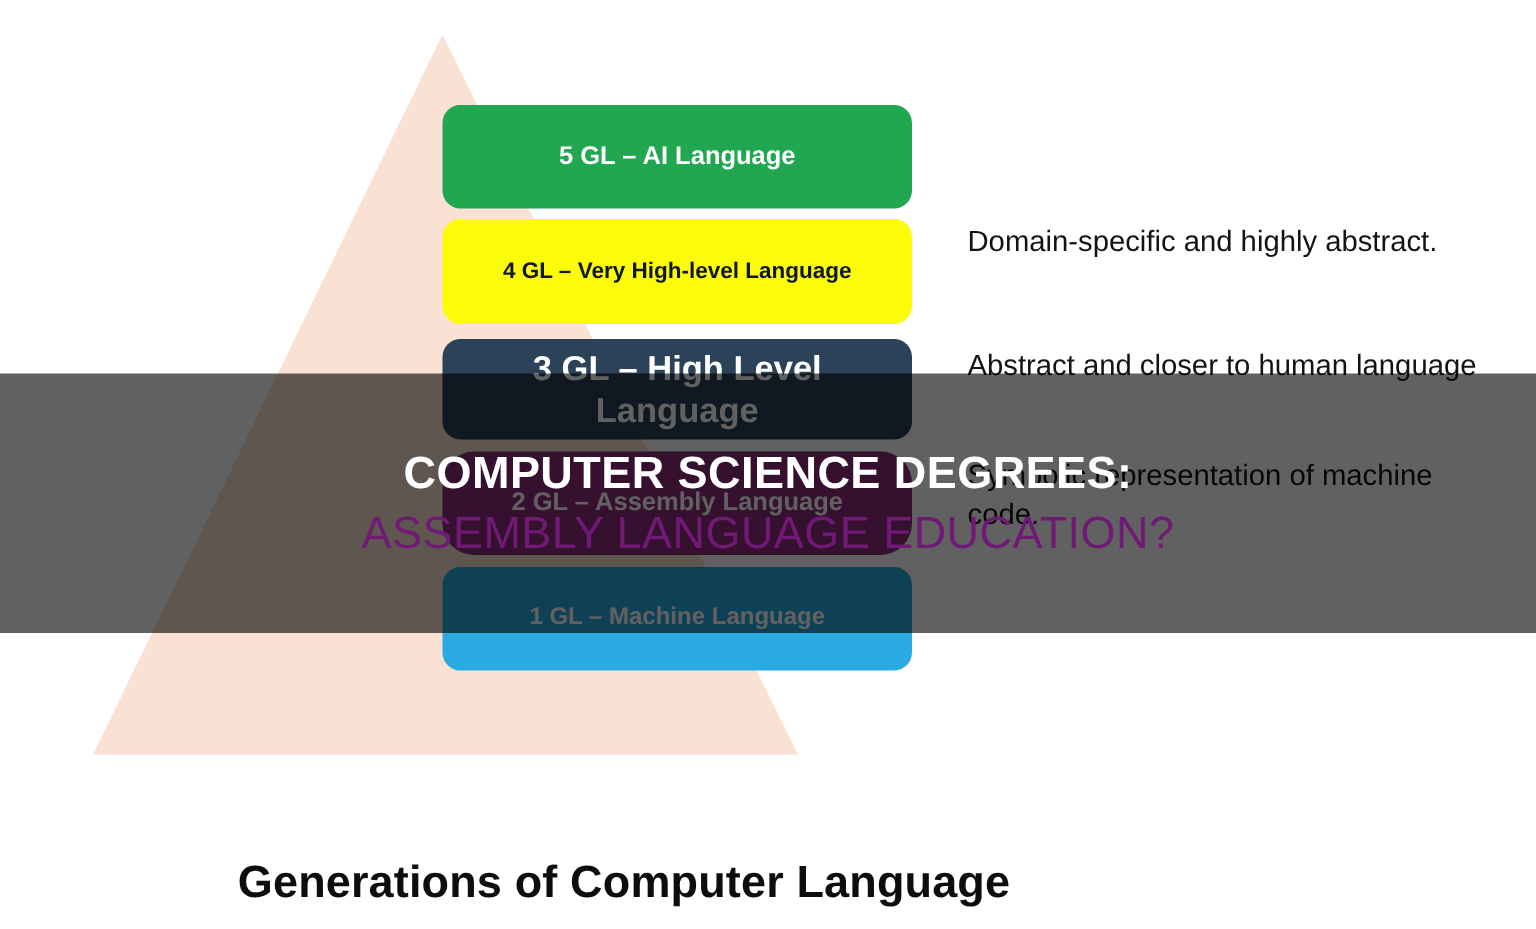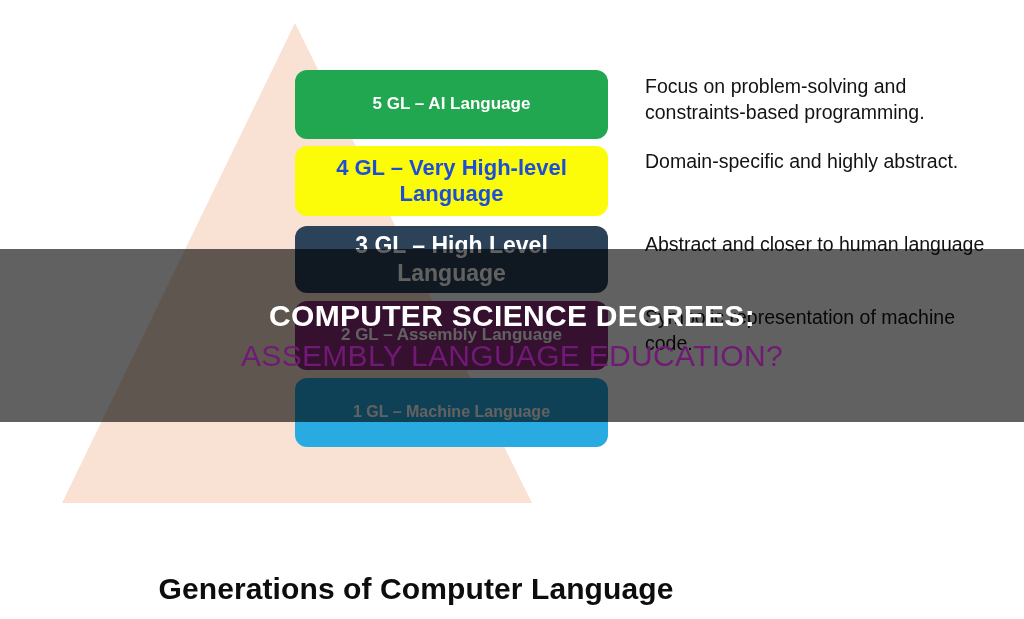--- a/index.html
+++ b/index.html
@@ -42,23 +42,23 @@
     box-sizing: border-box;
     display: flex;
     align-items: center;
     justify-content: center;
     text-align: center;
     font-weight: bold;
     line-height: 1.18;
     padding: 4px 14px;
   }
   #bar-5gl { top: 70px;  height: 69px; background: #21a750; color: #ffffff; font-size: 17px; }
-  #bar-4gl { top: 146px; height: 70px; background: #fdfc08; color: #1d4ed8; font-size: 22px; }
+  #bar-4gl { top: 146px; height: 70px; background: #fdfc08; color: #0f172a; font-size: 15px; }
   #bar-3gl { top: 226px; height: 67px; background: #2c4258; color: #ffffff; font-size: 23px; }
-  #bar-2gl { top: 301px; height: 69px; background: #8e2a7c; color: #ffffff; font-size: 17px; }
+  #bar-2gl { top: 301px; height: 69px; background: #8e2a7c; color: #ffffff; font-size: 17px; border-radius: 21px; }
   #bar-1gl { top: 378px; height: 69px; background: #29abe2; color: #ffffff; font-size: 16px; }
 
   
   .desc {
     position: absolute;
     left: 645px;
     width: 345px;
     color: #131313;
     font-size: 19.5px;
     line-height: 1.33;
@@ -137,21 +137,20 @@
   <div class="bar" id="bar-3gl">
     <span>3 GL – High Level Language</span>
   </div>
   <div class="bar" id="bar-2gl">
     <span>2 GL – Assembly Language</span>
   </div>
   <div class="bar" id="bar-1gl">
     <span>1 GL – Machine Language</span>
   </div>
 
-  <div class="desc" id="desc-5gl">Focus on problem-solving and constraints-based programming.</div>
   <div class="desc" id="desc-4gl">Domain-specific and highly abstract.</div>
   <div class="desc" id="desc-3gl">Abstract and closer to human language</div>
   <div class="desc" id="desc-2gl">Symbolic representation of machine code.</div>
 
   <div id="page-title">Generations of Computer Language</div>
 
   <div id="overlay-band"></div>
   <div id="overlay-text-wrap">
     <div id="overlay-line-1">COMPUTER SCIENCE DEGREES:</div>
     <div id="overlay-line-2">ASSEMBLY LANGUAGE EDUCATION?</div>

